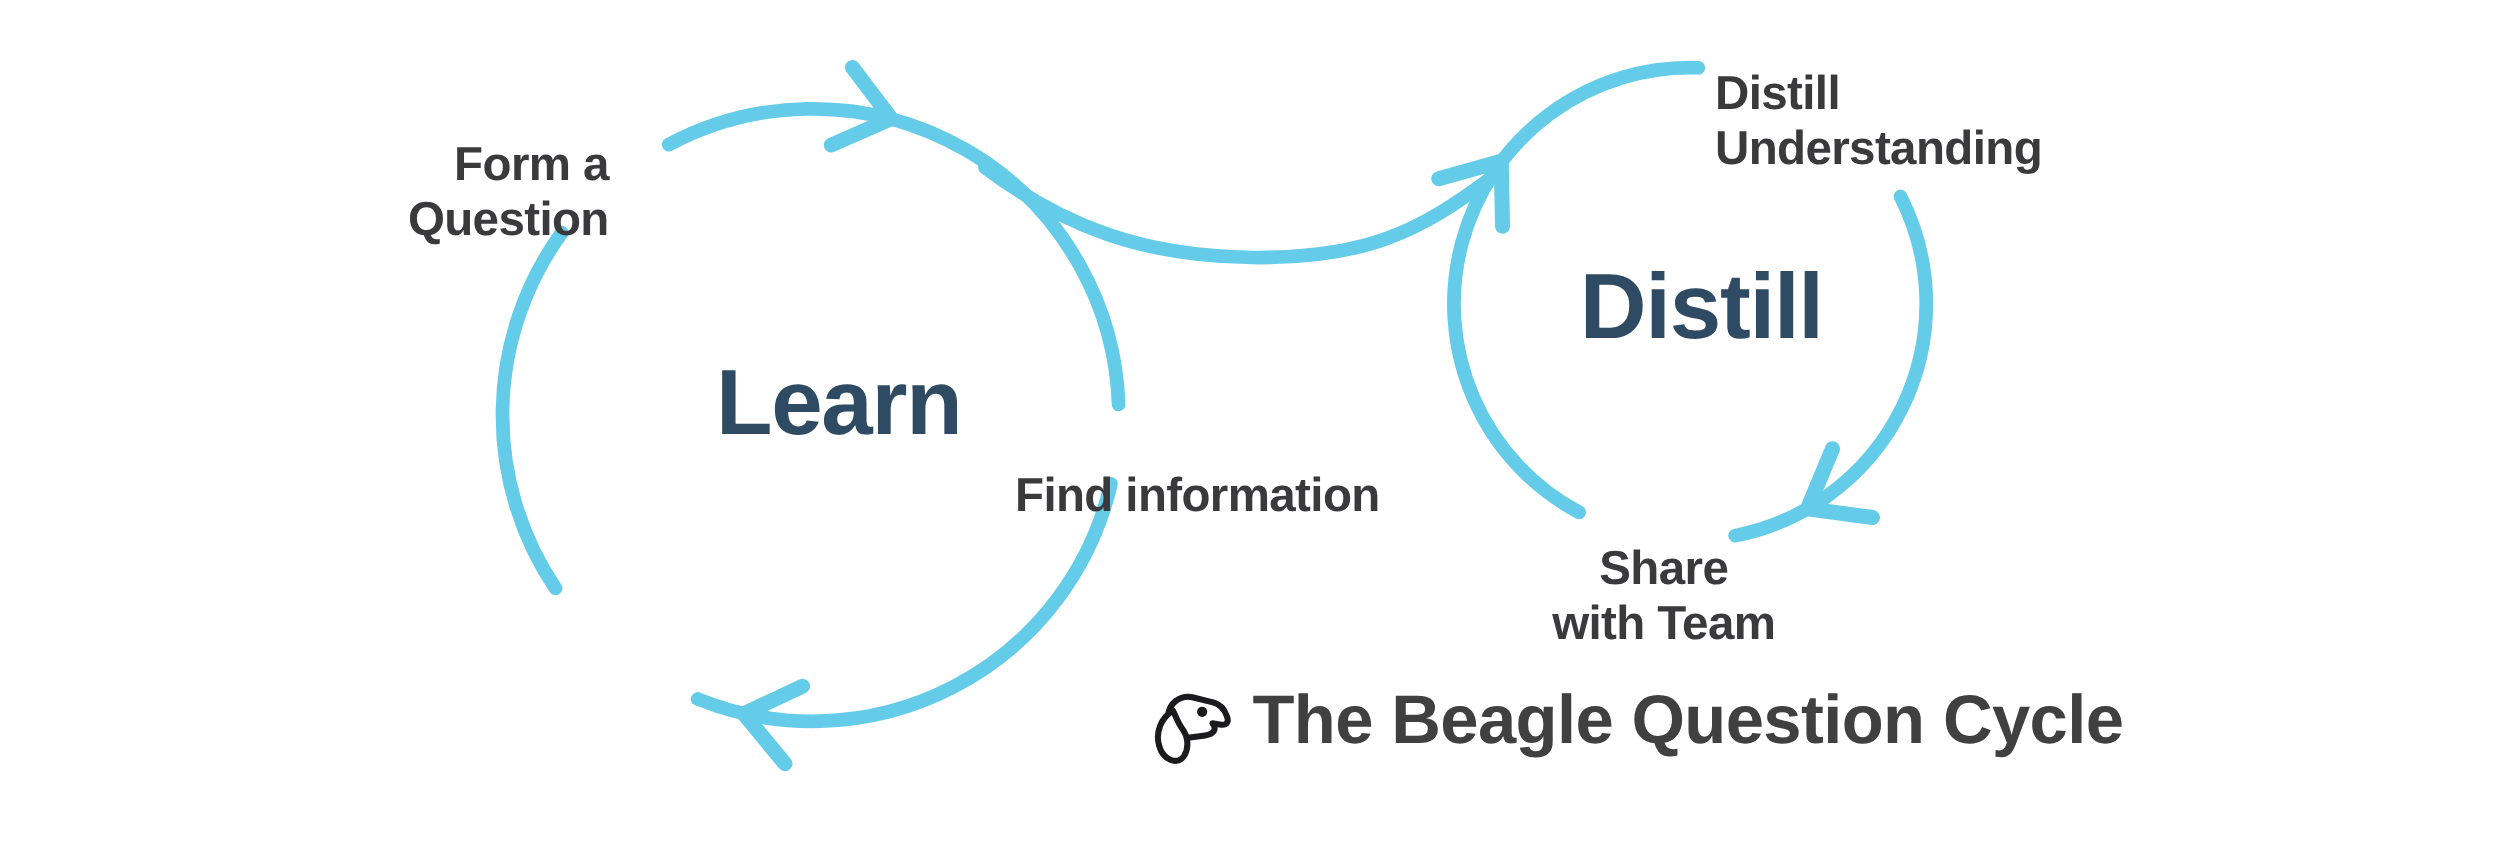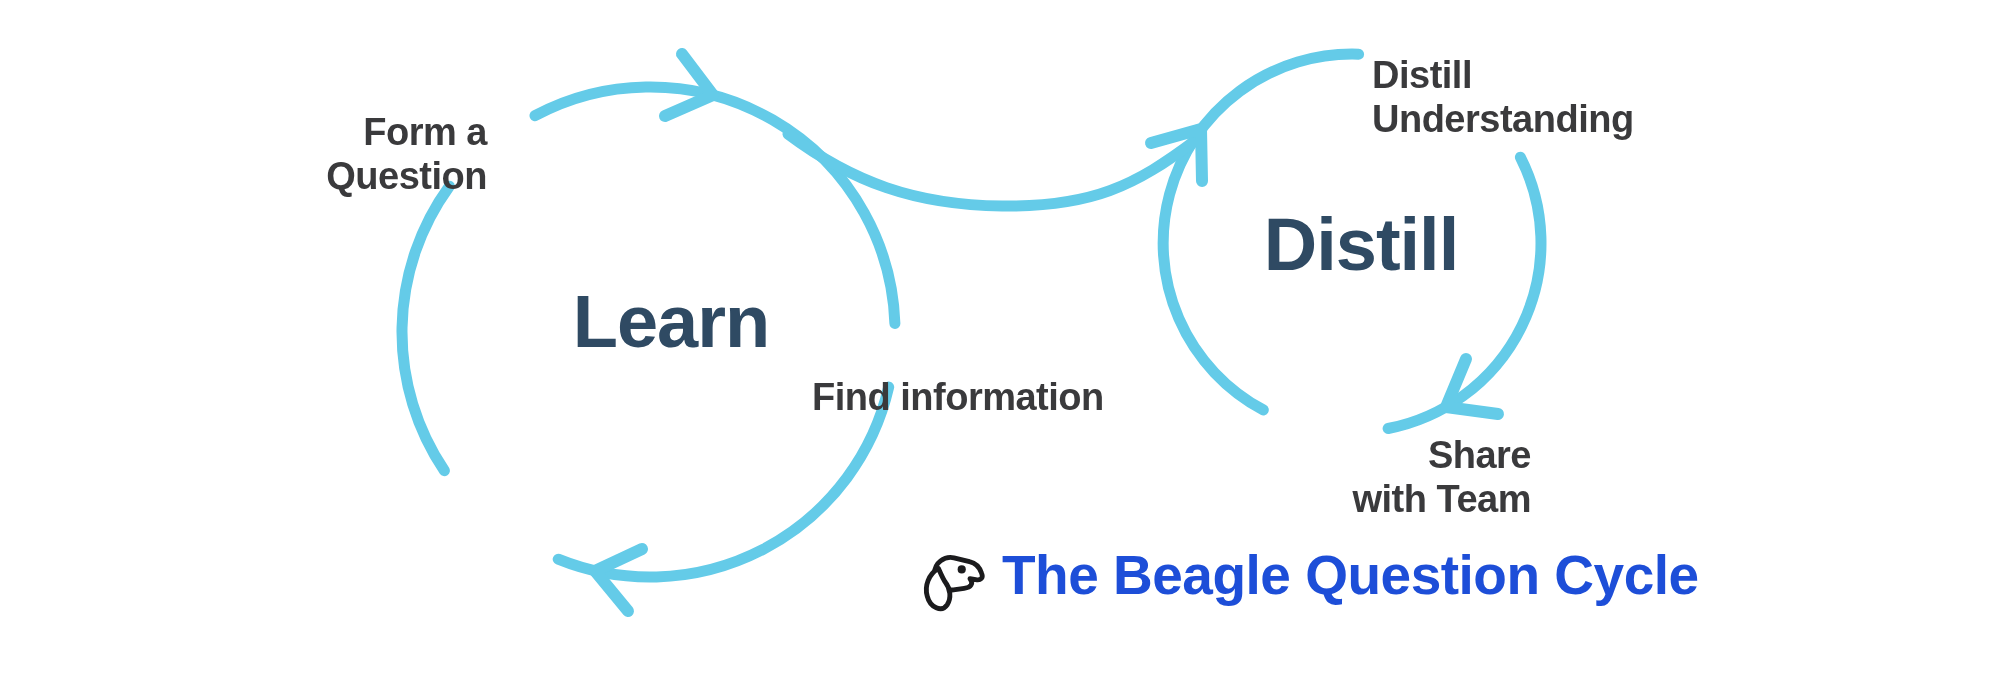--- a/index.html
+++ b/index.html
@@ -34,21 +34,21 @@
     position: absolute;
     color: #3A3A3C;
     font-size: 38px;
     font-weight: 700;
     line-height: 1.15;
     letter-spacing: -0.5px;
     white-space: pre-line;
   }
   .align-right  { text-align: right; }
   .align-left   { text-align: left; }
-  .align-center { text-align: right; }
+  .align-center { text-align: center; }
 
   .cycle-name {
     position: absolute;
     color: #2F4A63;
     font-size: 74px;
     font-weight: 700;
     letter-spacing: -1px;
     line-height: 1;
     text-align: center;
   }
@@ -60,21 +60,21 @@
     display: flex;
     align-items: flex-start;
   }
   .beagle-icon {
     width: 76px;
     height: 68px;
     margin-top: 8px;
     flex: 0 0 auto;
   }
   .diagram-title {
-    color: #1d4ed8;
+    color: #404040;
     font-size: 55px;
     font-weight: 700;
     letter-spacing: -0.5px;
     line-height: 1.2;
     margin-left: 12px;
     white-space: nowrap;
   }
 </style>
 </head>
 <body>

